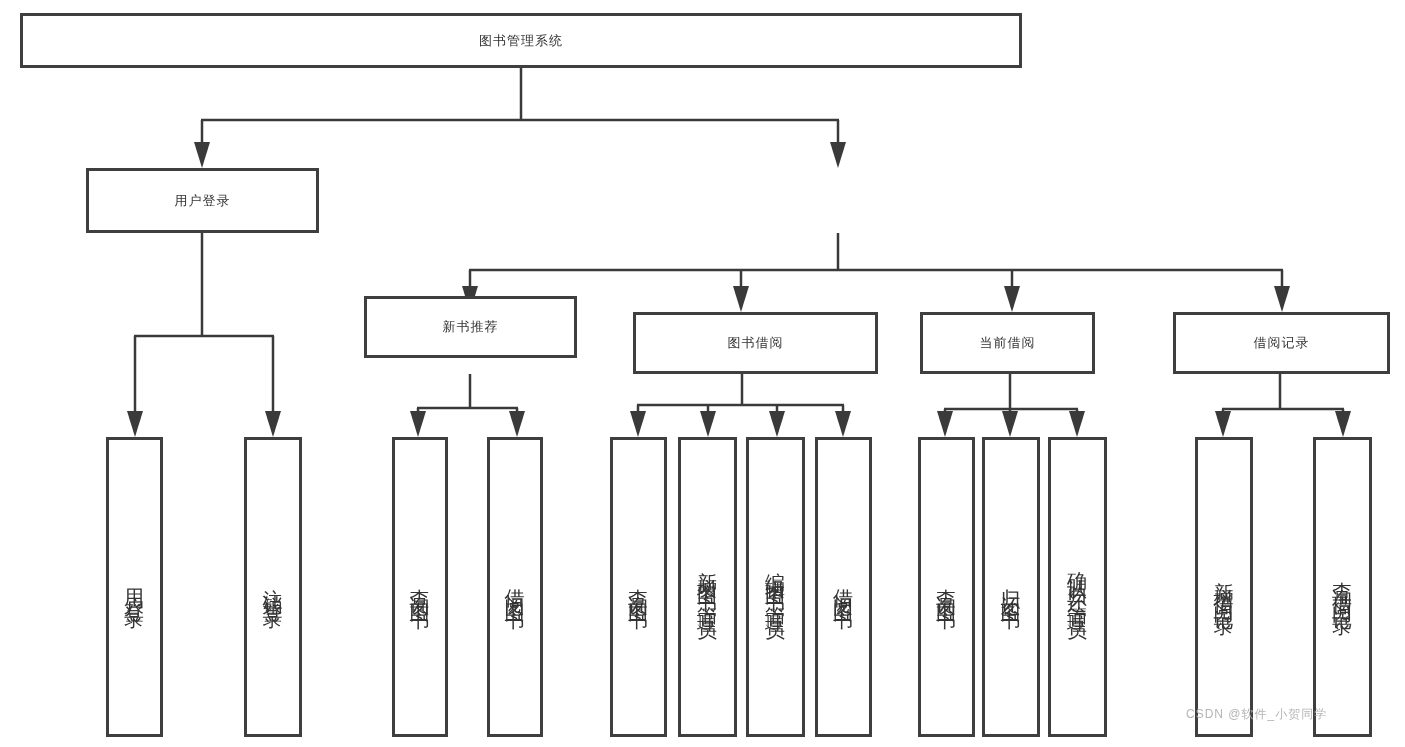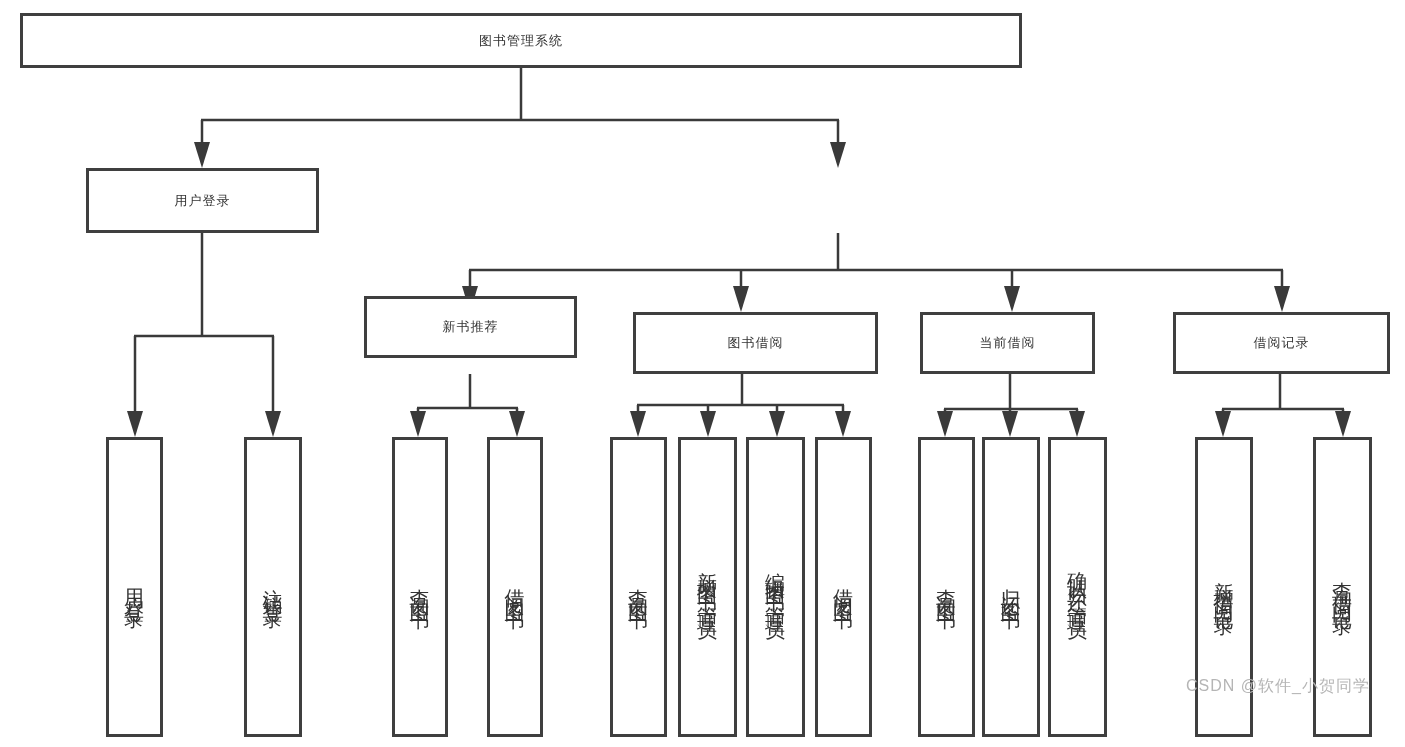--- a/index.html
+++ b/index.html
@@ -43,22 +43,22 @@
     writing-mode: vertical-rl;
     text-orientation: mixed;
     font-size: 20px;
     letter-spacing: 7px;
     line-height: 1;
     white-space: normal;
   }
   .watermark {
     position: absolute;
     left: 1186px;
-    top: 676px;
-    font-size: 16px;
+    top: 706px;
+    font-size: 12px;
     color: #b5b5b5;
     letter-spacing: 1px;
     white-space: nowrap;
     z-index: 3;
   }
 </style>
 </head>
 <body>
 
 <div class="stage">

